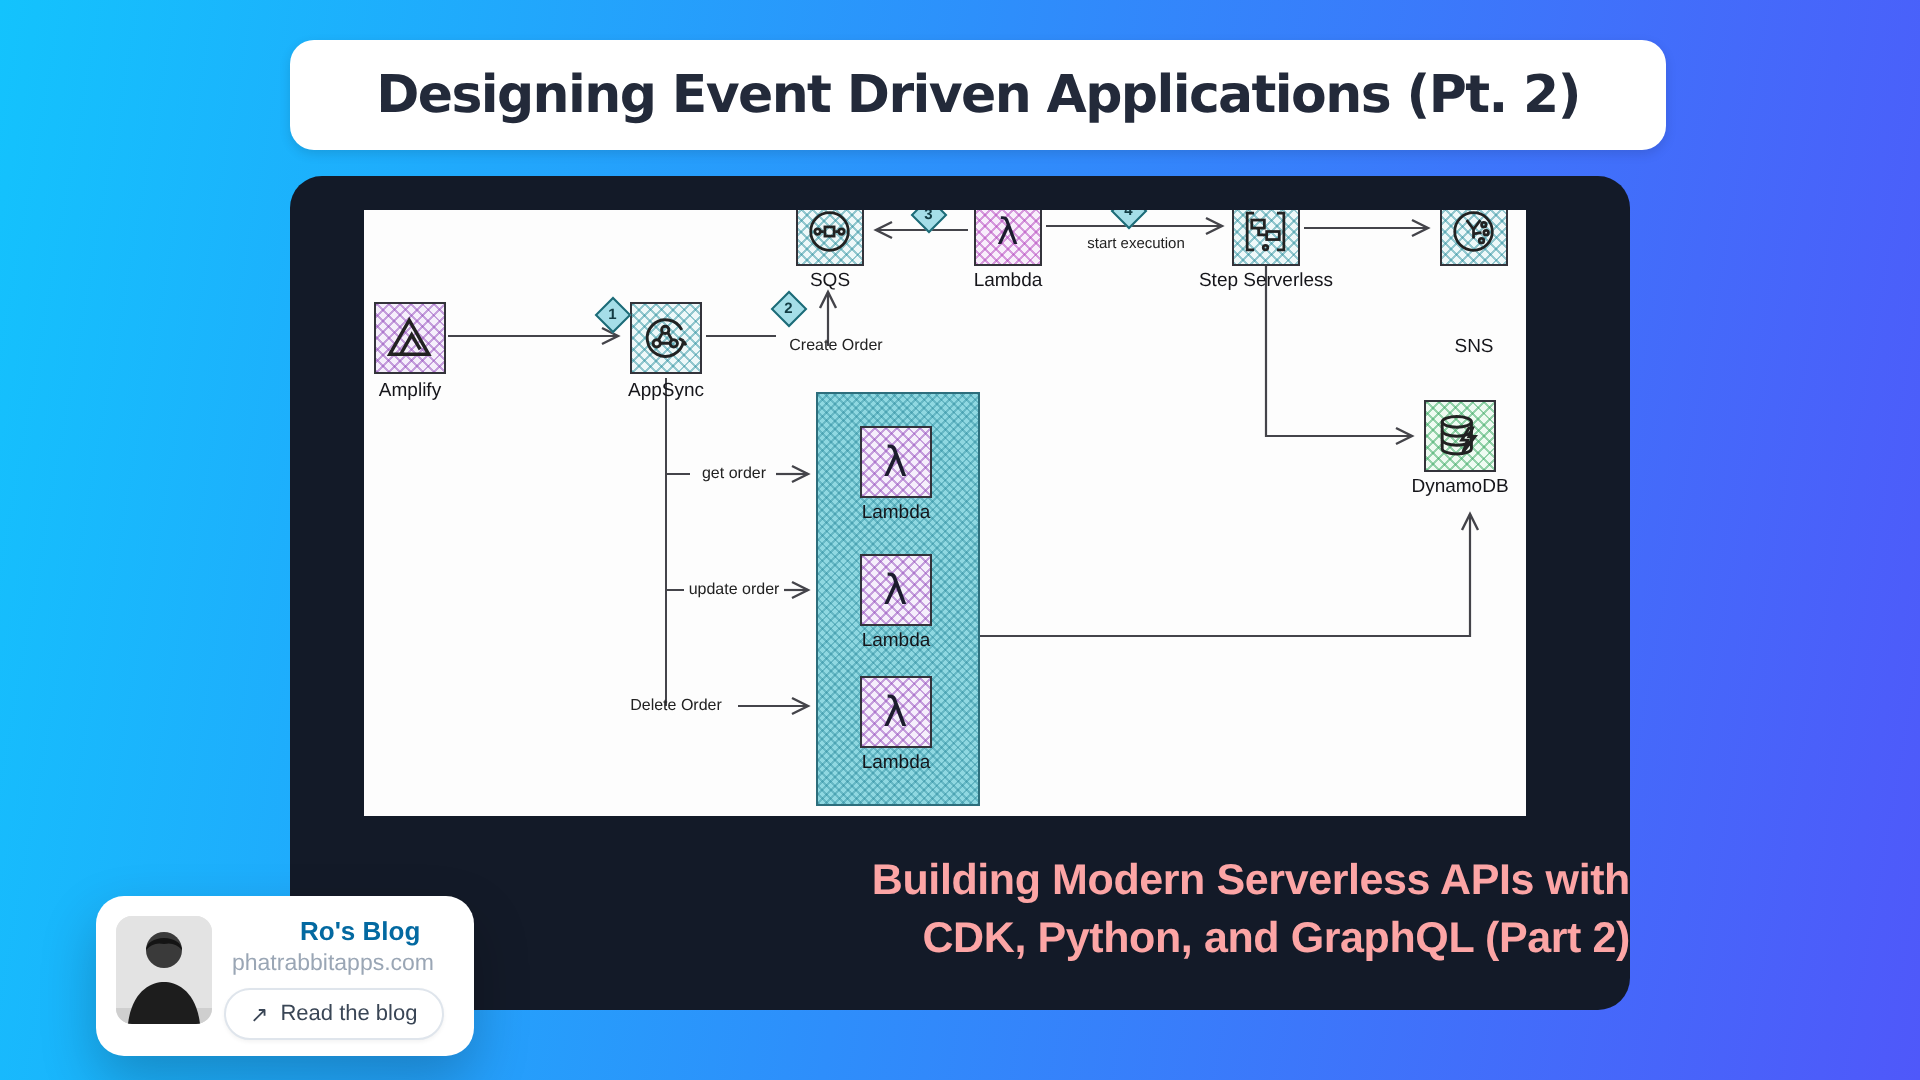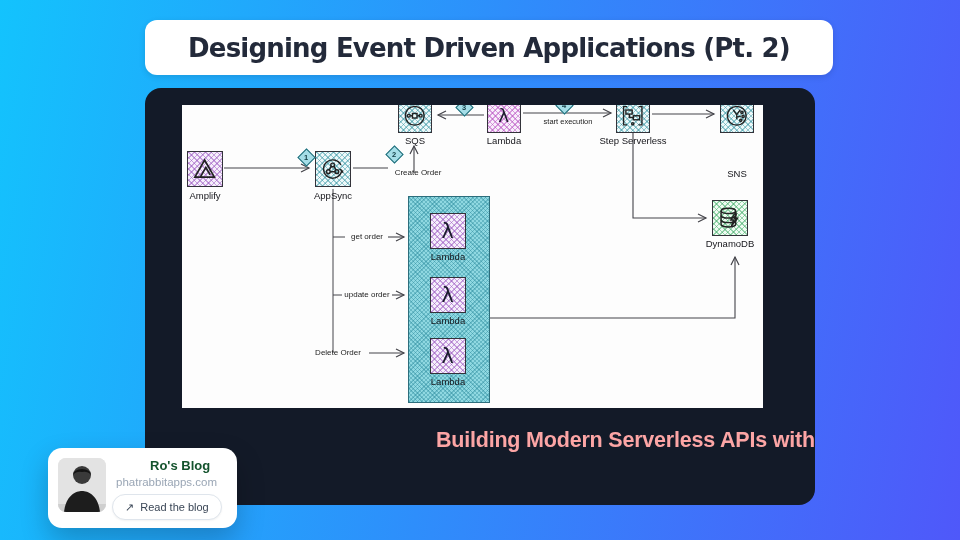--- a/index.html
+++ b/index.html
@@ -104,21 +104,21 @@
     background:#ffffff; border-radius:14px;
     box-shadow:0 12px 28px rgba(0,0,0,0.22);
   }
   .avatar {
     position:absolute; left:10px; top:10px; width:48px; height:54px;
     border-radius:8px; overflow:hidden; background:#e6e6e6;
   }
   .avatar svg { width:100%; height:100%; display:block; }
   .card-name {
     position:absolute; left:68px; top:10px;
-    font-size:13px; font-weight:700; color:#14532d;padding-left:34px;
+    font-size:13px; font-weight:700; color:#0369a1;padding-left:34px;
   }
   .card-domain {
     position:absolute; left:68px; top:28px;
     font-size:11.5px; color:#9aa6b5;
   }
   .card-btn {
     position:absolute; left:64px; top:46px; height:26px; padding:0 12px;
     border:1px solid #dfe5ec; border-radius:13px; background:#ffffff;
     display:flex; align-items:center; gap:6px;
     font-size:11px; color:#3a4656; cursor:pointer;
@@ -267,20 +267,21 @@
         <span>3</span>
       </div>
     <div class="diamond" style="left:376px; top:-6px;">
         <span>4</span>
       </div>
 
   </div>
 
   <div class="headline">
     <div>Building Modern Serverless APIs with</div>
+    <div>CDK, Python, and GraphQL (Part 2)</div>
   </div>
 
 </div>
 
 <div class="card">
   <div class="avatar">
     <svg viewBox="0 0 48 54">
       <rect width="48" height="54" fill="#e3e3e3"></rect>
       <rect y="46" width="48" height="8" fill="#cfcfcf"></rect>
       <circle cx="24" cy="17" r="9" fill="#3a3a3a"></circle>

